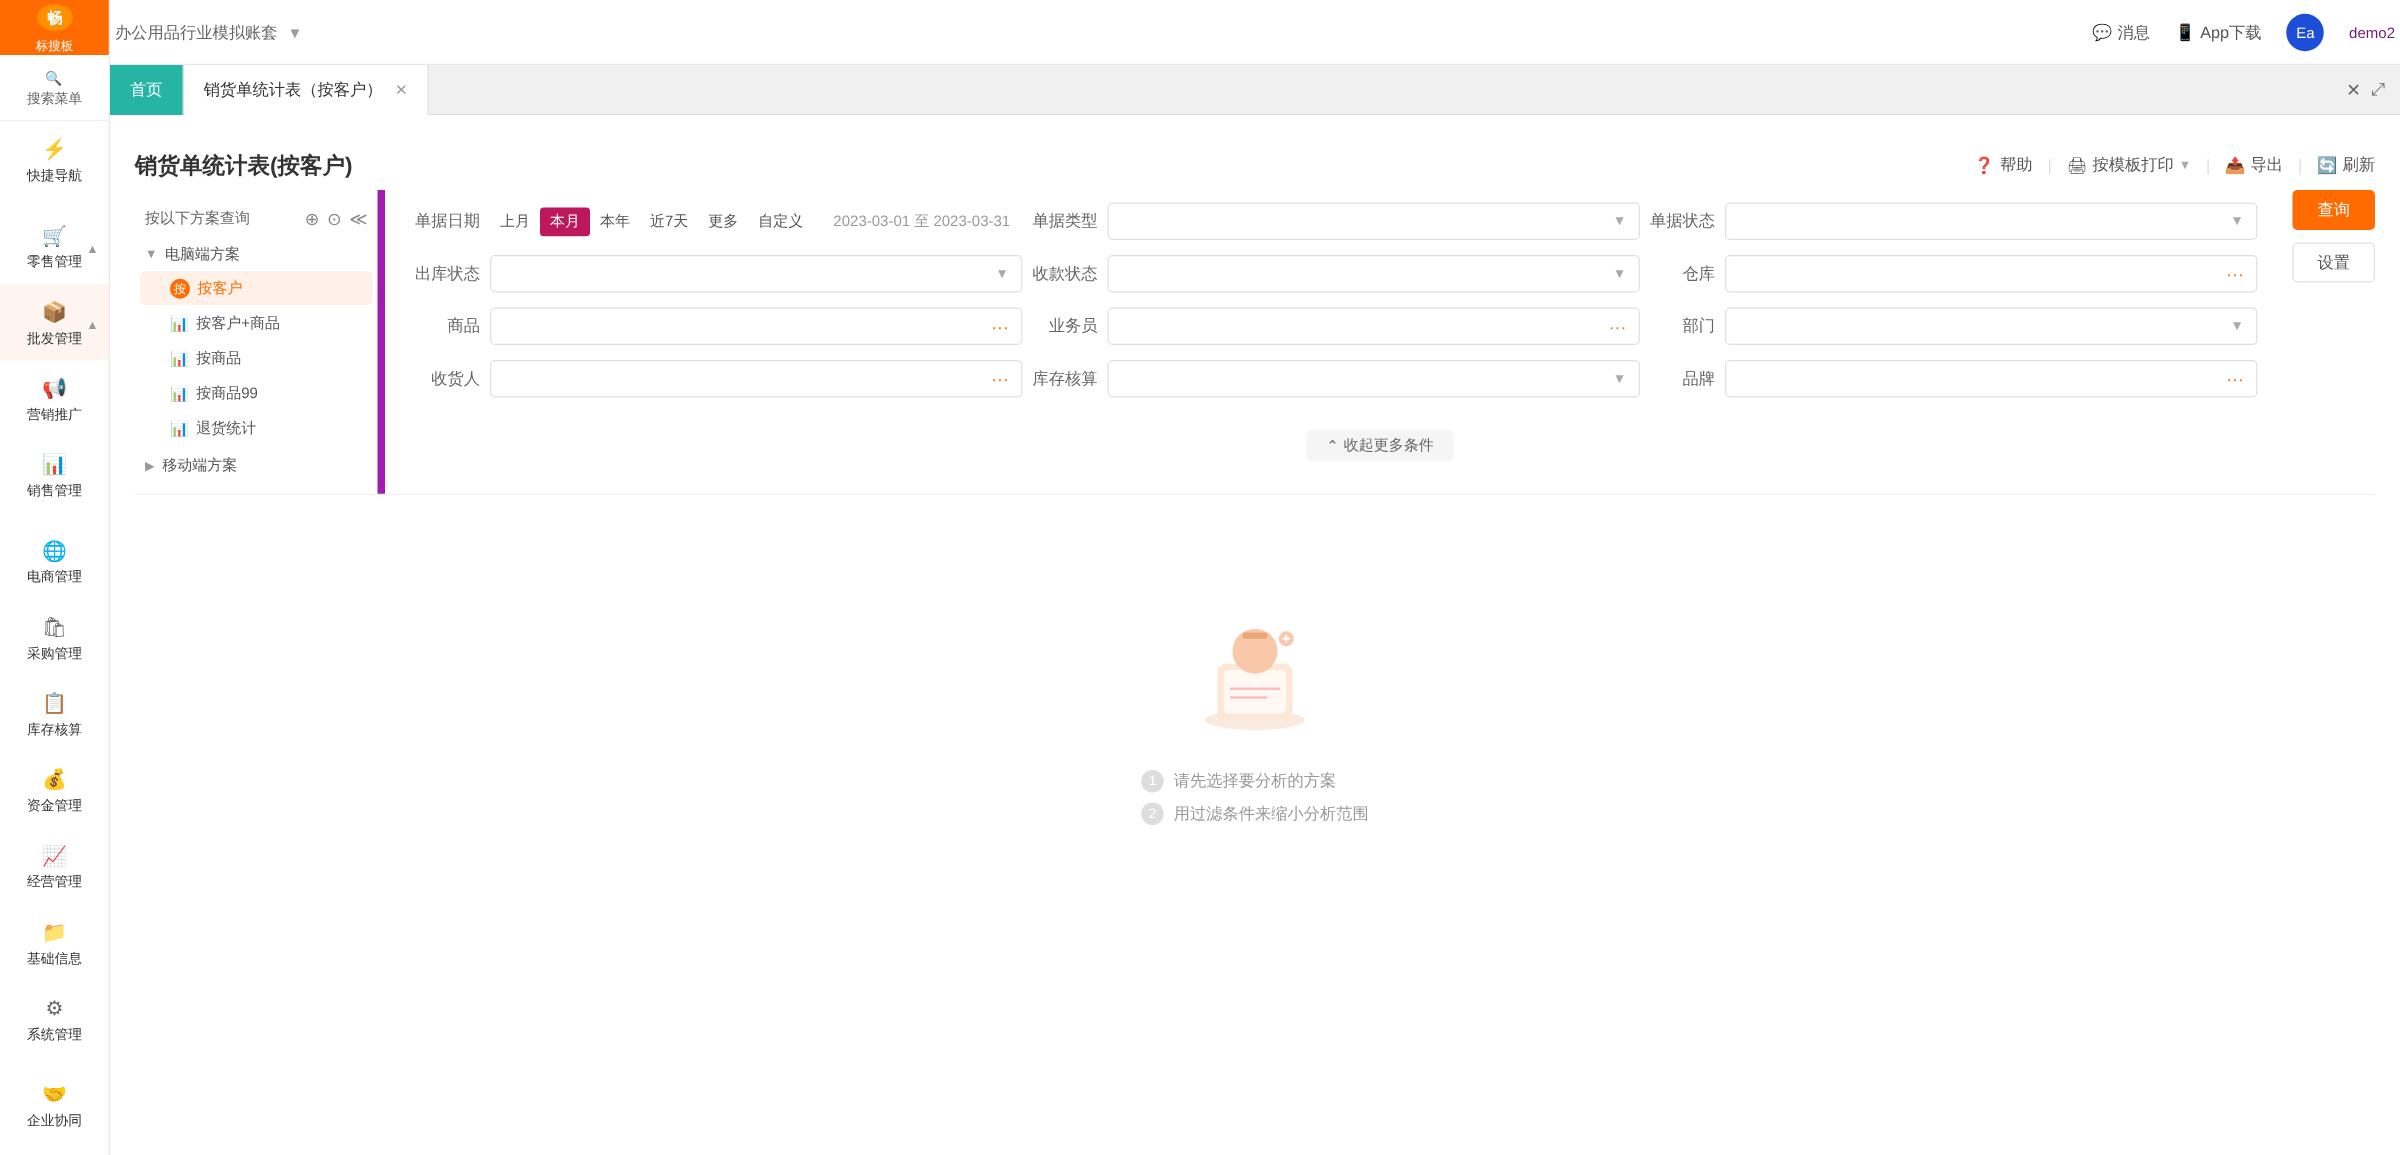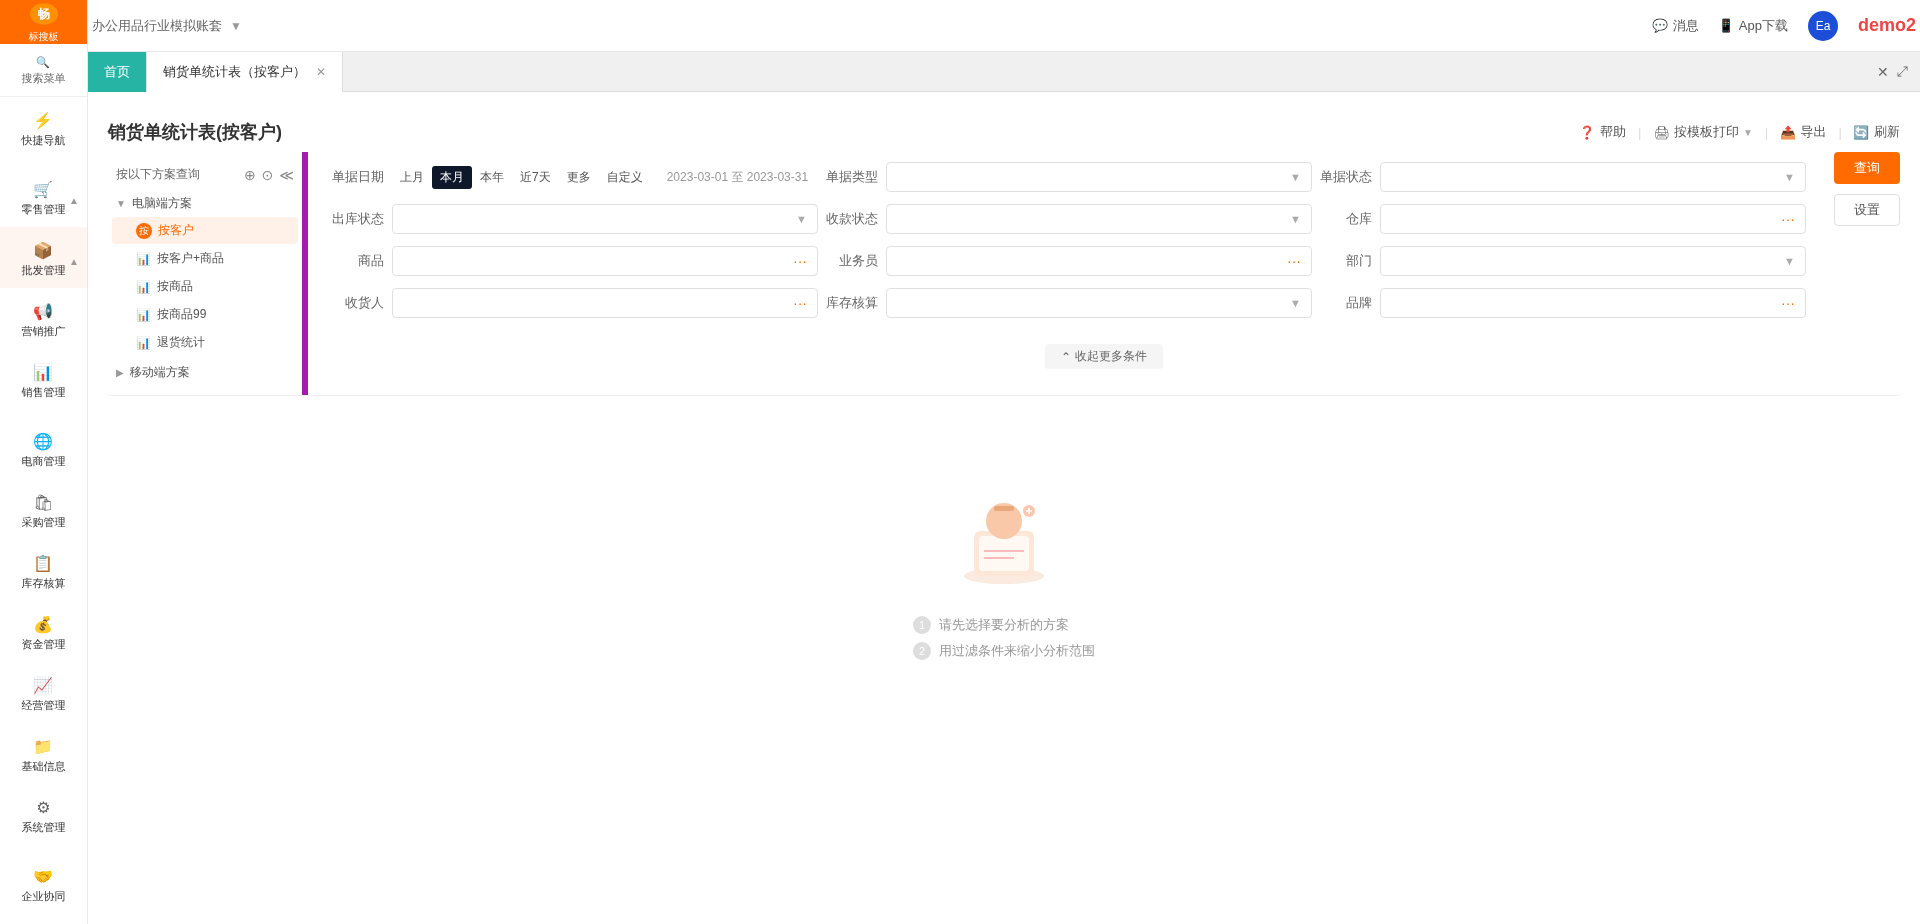--- a/index.html
+++ b/index.html
@@ -66,21 +66,21 @@
     .scheme-item .scheme-icon { width: 16px; height: 16px; border-radius: 50%; background: #ff6b00; display: flex; align-items: center; justify-content: center; color: #fff; font-size: 10px; flex-shrink: 0; }
     .scheme-item .scheme-chart-icon { font-size: 12px; color: #888; }
 
     
     .filter-panel { flex: 1; padding: 10px 16px; }
     .filter-row { display: flex; align-items: center; gap: 0; margin-bottom: 12px; }
     .filter-label { width: 68px; color: #666; font-size: 13px; flex-shrink: 0; text-align: right; padding-right: 8px; }
     .filter-value { flex: 1; display: flex; align-items: center; gap: 8px; }
     .date-shortcuts { display: flex; align-items: center; gap: 0; }
     .date-btn { padding: 3px 8px; font-size: 12px; cursor: pointer; color: #555; border: none; background: none; }
-    .date-btn.active { background: #0f172a; color: #fff; border-radius: 3px; }
+    .date-btn.active { background: #be185d; color: #fff; border-radius: 3px; }
     .date-range { font-size: 12px; color: #999; margin-left: 8px; }
     .filter-select { flex: 1; height: 30px; border: 1px solid #e0e0e0; border-radius: 4px; display: flex; align-items: center; justify-content: space-between; padding: 0 10px; cursor: pointer; background: #fff; font-size: 13px; color: #999; }
     .filter-select .select-arrow { color: #aaa; font-size: 11px; }
     .filter-dots { color: #ff6b00; font-size: 14px; cursor: pointer; margin-left: 4px; }
     .filter-select-wrapper { flex: 1; position: relative; display: flex; align-items: center; }
 
     
     .query-btn { background: #ff6b00; color: #fff; border: none; padding: 6px 20px; border-radius: 4px; cursor: pointer; font-size: 13px; height: 32px; }
     .settings-btn { background: #fff; color: #555; border: 1px solid #e0e0e0; padding: 6px 16px; border-radius: 4px; cursor: pointer; font-size: 13px; height: 32px; margin-top: 6px; }
     .action-col { display: flex; flex-direction: column; gap: 4px; padding-left: 12px; flex-shrink: 0; }
@@ -209,21 +209,21 @@
         <span>💬</span>
         <span>消息</span>
       </div>
       <div class="header-btn">
         <span>📱</span>
         <span>App下载</span>
       </div>
       <div class="user-avatar">
         <span>Ea</span>
       </div>
-      <span style="cursor:pointer;color:#ef4444;font-size:18px;font-weight:bold;">demo2</span>
+      <span style="cursor:pointer;color:#701a75;font-size:12px;">demo2</span>
     </div>
   </div>
 
   <div class="tab-bar">
     <div class="tab-item home">
       <span>首页</span>
     </div>
     <div class="tab-item active">
       <span>销货单统计表（按客户）</span>
       <span class="tab-close">✕</span>

